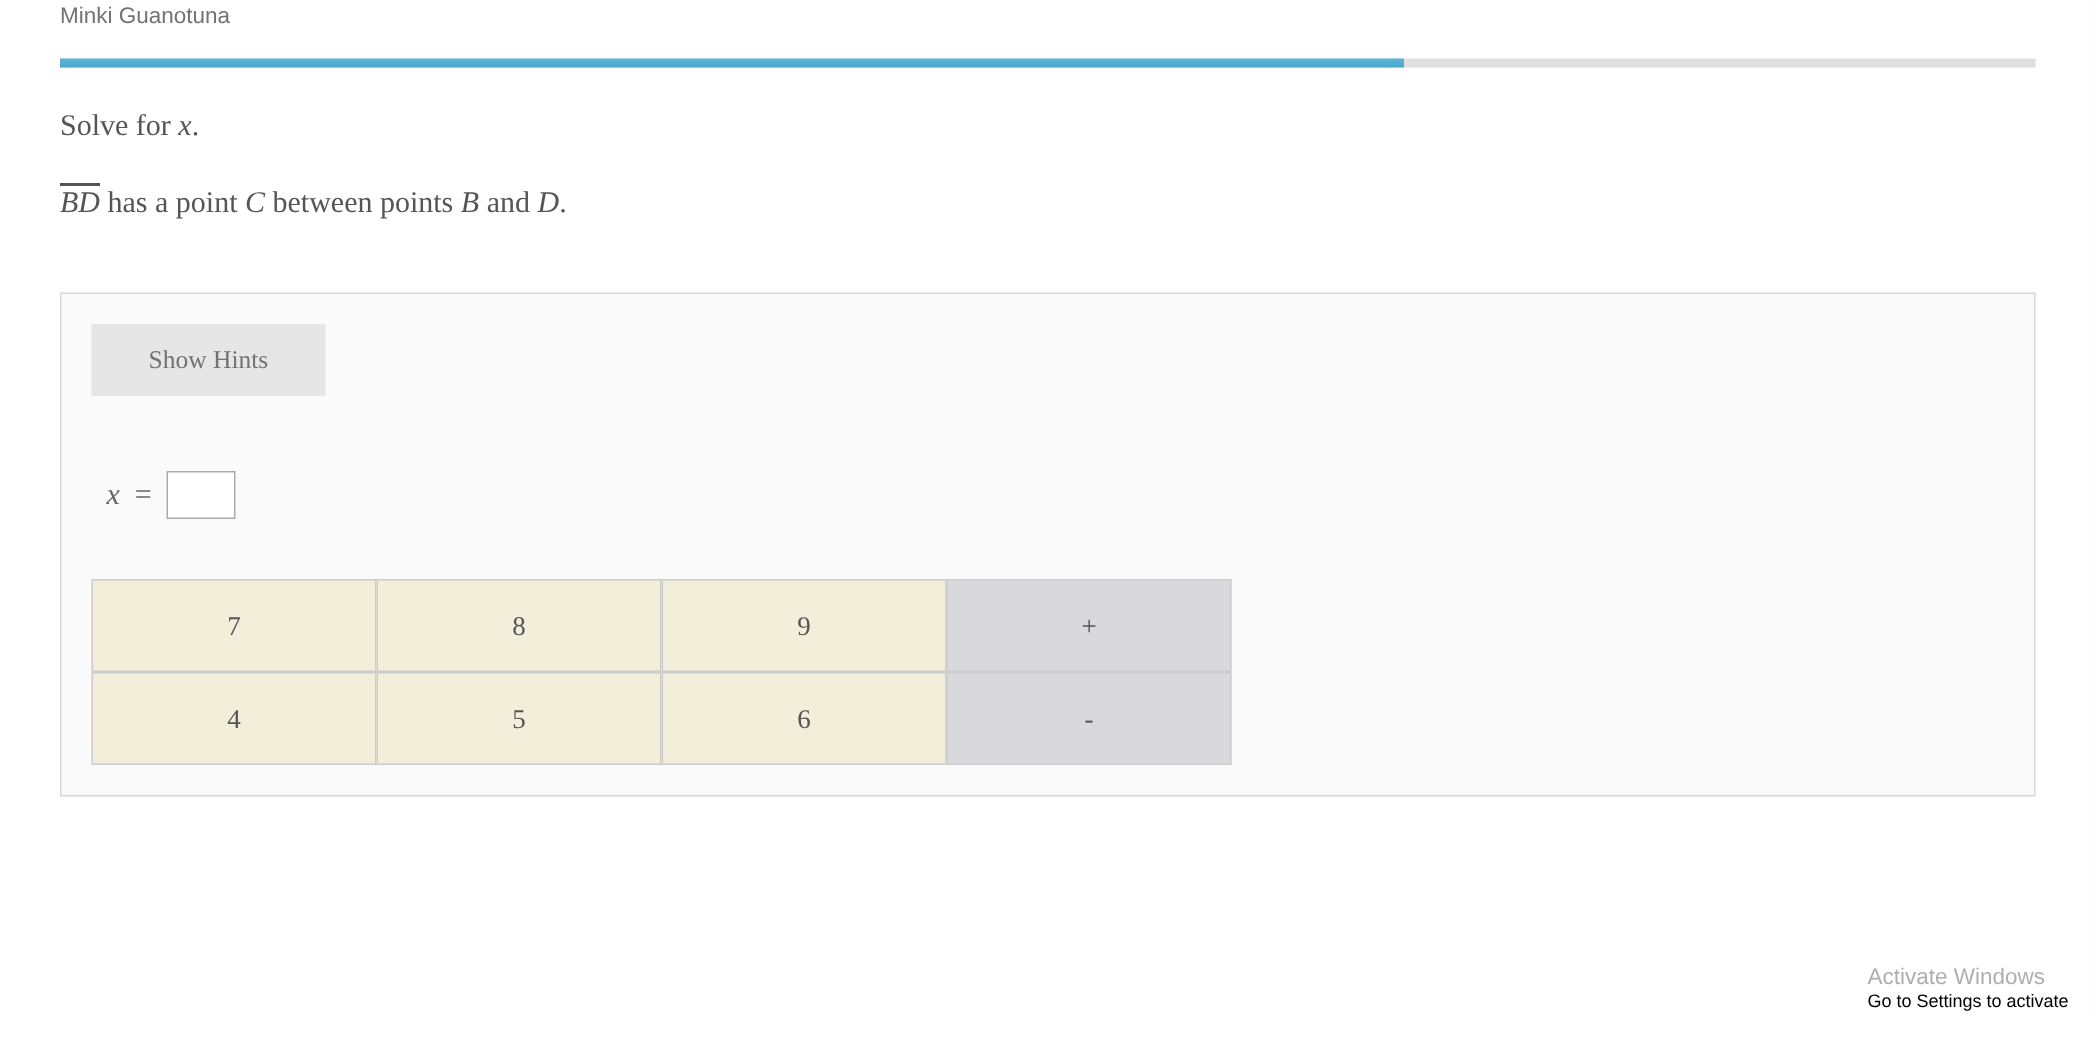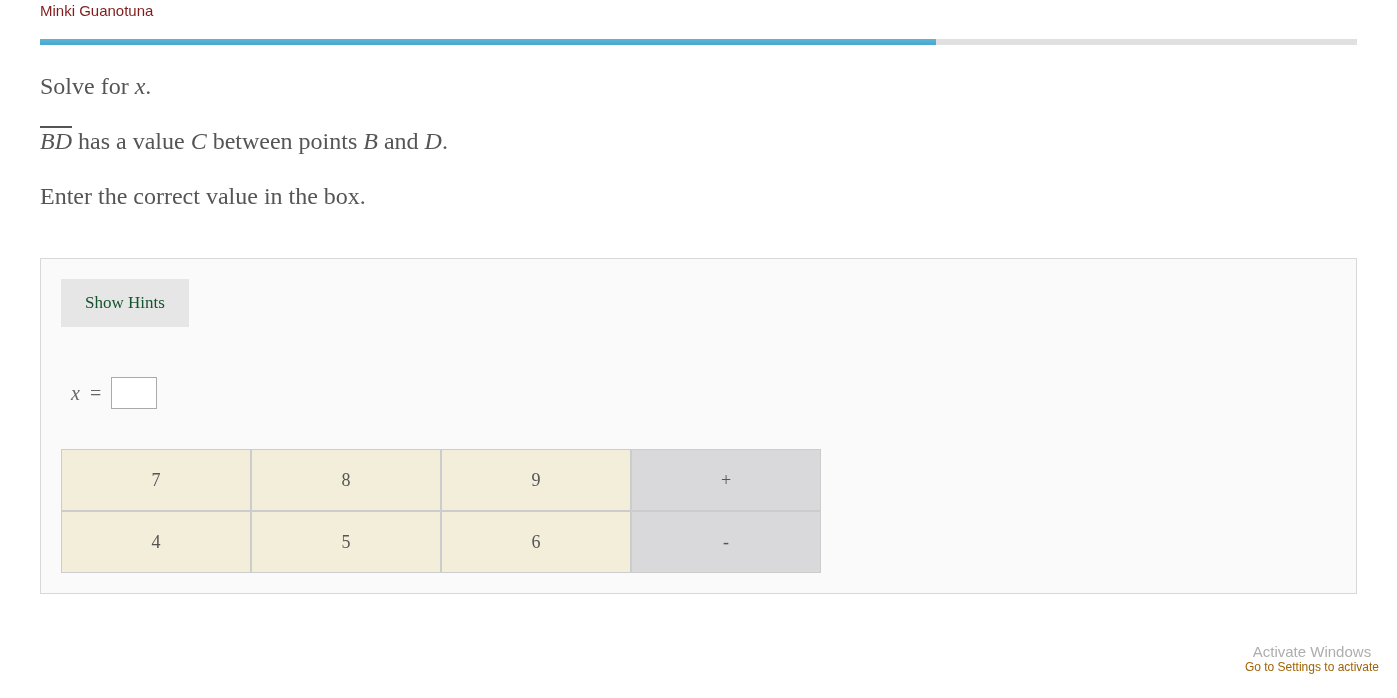--- a/index.html
+++ b/index.html
@@ -12,61 +12,61 @@
     overflow: hidden;
     position: relative;
   }
   .page {
     background: #fff;
     padding: 0 40px 0 40px;
     min-height: 698px;
   }
   .student-name {
     font-size: 15px;
-    color: #7f1d1d;
+    color: #737373;
     padding: 2px 0 20px 0;
     font-family: Arial, sans-serif;
   }
   .progress-bar {
     height: 6px;
     background: #e0e0e0;
     position: relative;
     margin-bottom: 28px;
   }
   .progress-fill {
     height: 100%;
     background: linear-gradient(#5bb5d8,#4aa8cc);
     width: 68%;
   }
   .question-block {
     padding: 0 0 20px 0;
   }
   .prompt-line {
-    font-size: 24px;
+    font-size: 20px;
     color: #555;
     margin-bottom: 28px;
   }
   .prompt-line .ital { font-style: italic; }
   .overline {
     text-decoration: overline;
     font-style: italic;
     margin-top: 40px;
   }
   .answer-area {
     border: 1px solid #d8d8d8;
     background: #fafafa;
     padding: 20px;
   }
   .show-hints {
     display: inline-block;
     background: #e6e6e6;
     border: none;
-    padding: 14px 24px;
+    padding: 14px 38px;
     font-size: 17px;
-    color: #14532d;
+    color: #737373;
     font-family: Georgia, serif;
     cursor: pointer;
     margin-bottom: 50px;
   }
   .answer-row {
     display: flex;
     align-items: center;
     gap: 10px;
     font-size: 20px;
     font-style: italic;
@@ -97,46 +97,45 @@
   }
   .key-num { background: #f3eed9; }
   .key-op  { background: #d9d9db; }
   .watermark {
     position: absolute;
     right: 18px;
     bottom: 24px;
     color: #aeaeae;
     font-family: 'Segoe UI', Arial, sans-serif;
     font-size: 15px;
-    text-align: center;
+    text-align: left;
     pointer-events: none;
   }
-  .watermark .sub { font-size: 12px; color:#a16207; }
+  .watermark .sub { font-size: 12px; color:#000000; }
 </style>
 </head>
 <body>
 
 <div class="page">
   <div class="student-name">Minki Guanotuna</div>
 
   <div class="progress-bar">
     <div class="progress-fill" style="width: 68%;"></div>
   </div>
 
   <div class="question-block">
     <div class="prompt-line">
       <span>Solve for </span><span class="ital">x</span><span>.</span>
     </div>
 
     <div class="prompt-line">
-      <span class="overline">BD</span><span> has a value </span><span class="ital">C</span><span> between points </span><span class="ital">B</span><span> and </span><span class="ital">D</span><span>.</span>
+      <span class="overline">BD</span><span> has a point </span><span class="ital">C</span><span> between points </span><span class="ital">B</span><span> and </span><span class="ital">D</span><span>.</span>
     </div>
 
 
-    <div class="prompt-line">Enter the correct value in the box.</div>
   </div>
 
   <div class="answer-area">
     <button class="show-hints">Show Hints</button>
 
     <div class="answer-row">
       <span>x</span>
       <span style="font-style:normal"> = </span>
       <input class="answer-input" type="text" value="" style="">
     </div>

